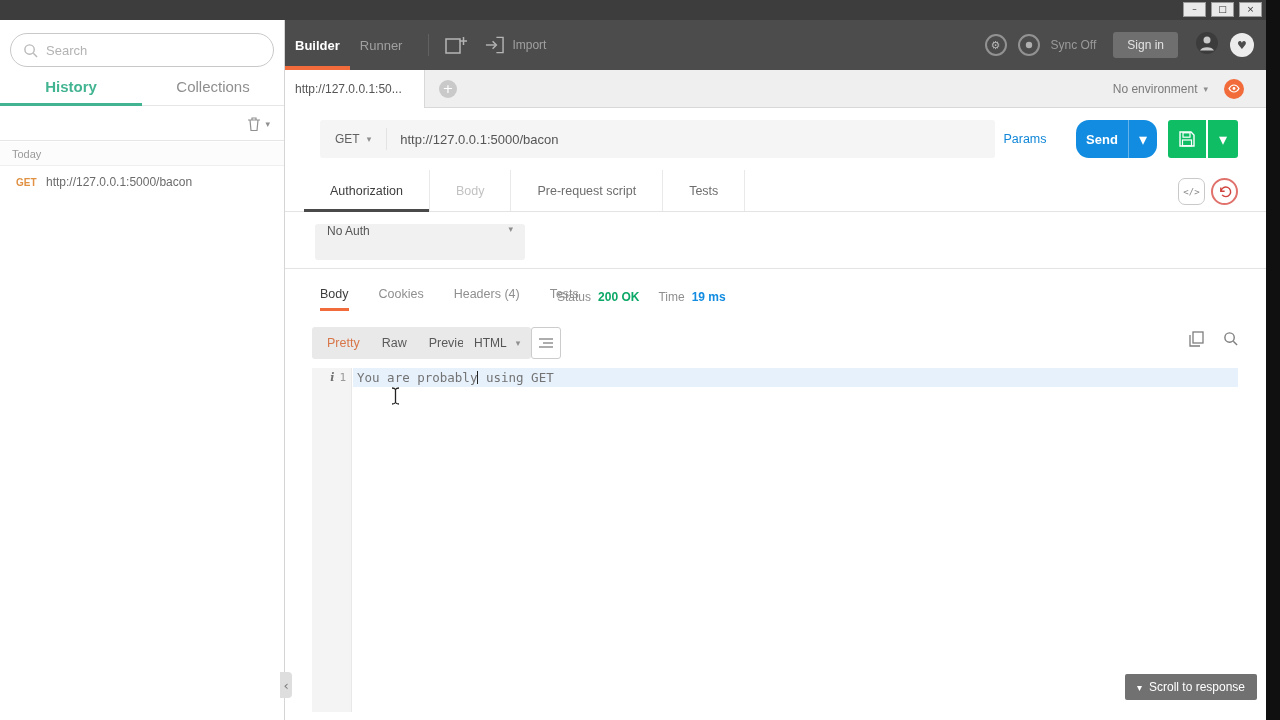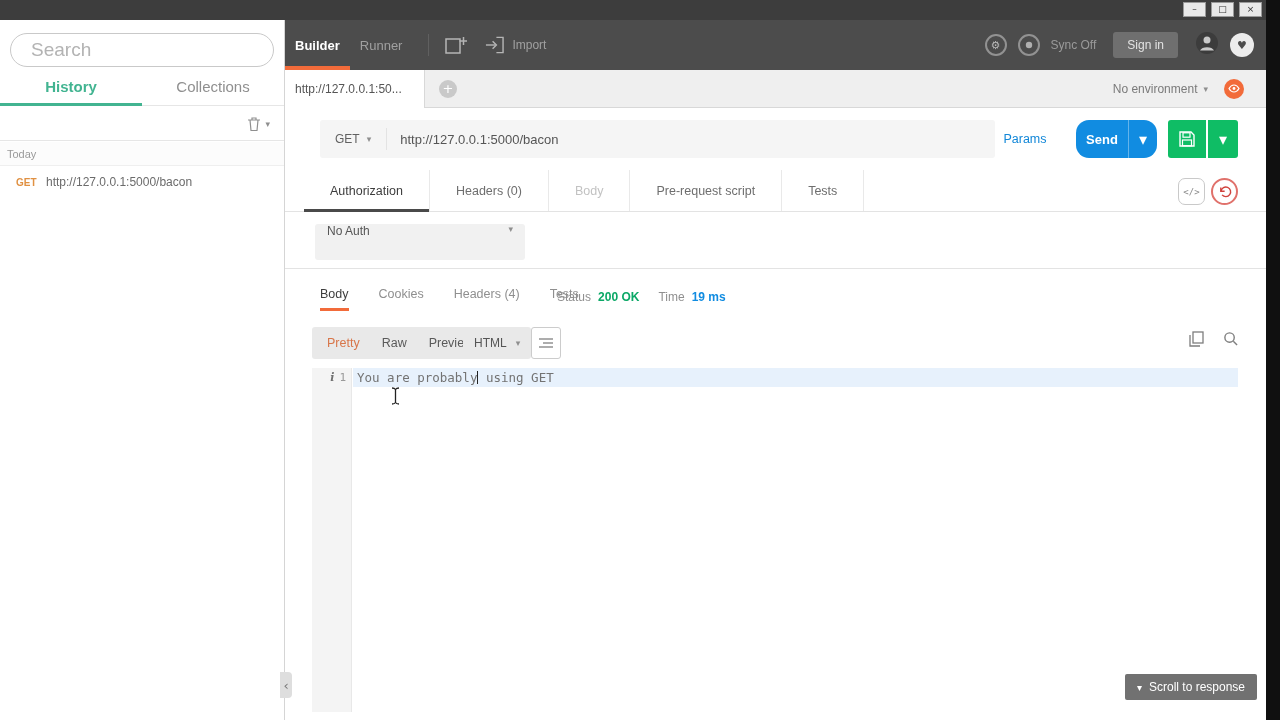--- a/index.html
+++ b/index.html
@@ -12,30 +12,30 @@
 
   
   .titlebar{position:absolute;left:0;top:0;width:100%;height:20px;background:#3d3d3d;z-index:7}
   .win-controls{position:absolute;right:18px;top:2px;display:flex;gap:5px}
   .win-btn{width:23px;height:15px;background:#e9e9e9;border:1px solid #9a9a9a;color:#333;font-size:9px;line-height:1;display:flex;align-items:center;justify-content:center;font-family:"DejaVu Sans",sans-serif}
   .right-edge{position:absolute;right:0;top:0;width:14px;height:720px;background:#101010;z-index:8}
 
   
   .sidebar{position:absolute;left:0;top:20px;width:285px;height:700px;background:#fff;border-right:1px solid #d5d5d5;z-index:2}
   .search-box{position:absolute;left:10px;top:13px;width:264px;height:34px;border:1px solid #c9c9c9;border-radius:17px;display:flex;align-items:center;padding:0 12px;gap:8px;background:#fff}
-  .search-input{border:none;outline:none;flex:1;font-size:19px;color:#701a75;background:transparent}
+  .search-input{border:none;outline:none;flex:1;font-size:13px;color:#701a75;background:transparent}
   .search-input::placeholder{color:#b3b3b3}
   .side-tabs{position:absolute;top:50px;left:0;width:100%;height:36px;display:flex;border-bottom:1px solid #e6e6e6}
   .side-tab{position:relative;flex:1;text-align:center;line-height:34px;font-size:15px;color:#8f8f8f;cursor:pointer}
   .side-tab.active{color:#42b491;font-weight:bold}
   .side-tab.active::after{content:"";position:absolute;left:0;right:0;bottom:-1px;height:3px;background:#42b491}
   .side-toolbar{position:absolute;top:87px;left:0;width:100%;height:34px;border-bottom:1px solid #e6e6e6;display:flex;align-items:center;justify-content:flex-end;padding-right:14px}
   .trash-wrap{display:flex;align-items:center;gap:4px;cursor:pointer}
   .trash-caret{font-size:9px;color:#8f8f8f}
-  .side-section{position:absolute;top:122px;left:0;width:100%;height:24px;line-height:24px;padding-left:7px;font-size:11px;color:#9a9a9a;background:#fcfcfc;border-bottom:1px solid #efefef}
+  .side-section{position:absolute;top:122px;left:0;width:100%;height:24px;line-height:24px;padding-left:12px;font-size:11px;color:#9a9a9a;background:#fcfcfc;border-bottom:1px solid #efefef}
   .history-item{position:absolute;top:147px;left:0;width:100%;height:30px;display:flex;align-items:center;padding-left:16px;cursor:pointer}
   .h-method{font-size:10px;font-weight:bold;color:#e09143;width:30px}
   .h-url{font-size:12px;color:#6b6b6b}
   .side-collapse{position:absolute;left:280px;top:672px;width:12px;height:26px;background:#dedede;border-radius:0 4px 4px 0;color:#777;font-size:13px;display:flex;align-items:center;justify-content:center;z-index:4;cursor:pointer}
 
   
   .main{position:absolute;left:285px;top:20px;right:14px;height:700px;background:#fff}
 
   
   .topbar{position:absolute;top:0;left:0;right:0;height:50px;background:#4c4c4c;display:flex;align-items:center;padding-right:12px}
@@ -234,21 +234,20 @@
             <path d="M1 1h11l3 3v11H1z" fill="none" stroke="#fff" stroke-width="1.4"></path>
             <rect x="4" y="1.8" width="7" height="4.4" fill="none" stroke="#fff" stroke-width="1.2"></rect>
             <rect x="3.5" y="9" width="9" height="5.8" fill="none" stroke="#fff" stroke-width="1.2"></rect>
           </svg>
       </button>
       <button class="save-caret glyph">▾</button>
     </div>
 
     <div class="rtabs">
       <div class="rtab active">Authorization</div>
-      <div class="rtab">Headers (0)</div>
       <div class="rtab disabled">Body</div>
       <div class="rtab">Pre-request script</div>
       <div class="rtab">Tests</div>
     </div>
     <button class="code-toggle">&lt;/&gt;</button>
     <button class="undo-btn">
       <svg width="14" height="14" viewBox="0 0 16 16">
           <path d="M3.5 7a5.5 5.5 0 1 1 1.2 4.3" fill="none" stroke="#d0423c" stroke-width="1.6"></path>
           <path d="M3.2 2.8v4.4h4.4" fill="none" stroke="#d0423c" stroke-width="1.6"></path>
         </svg>

